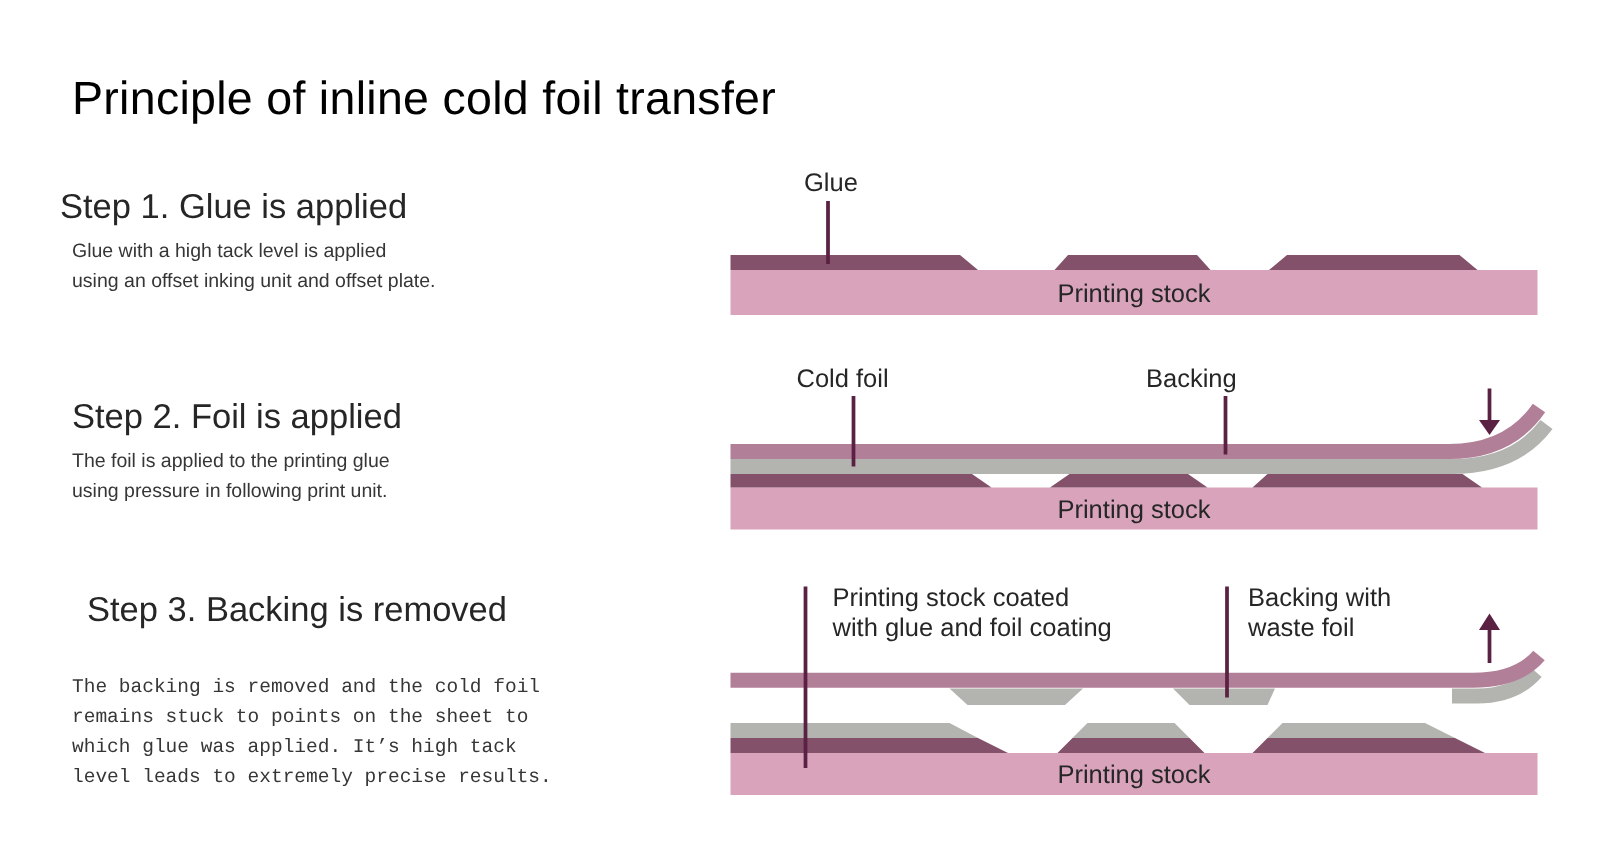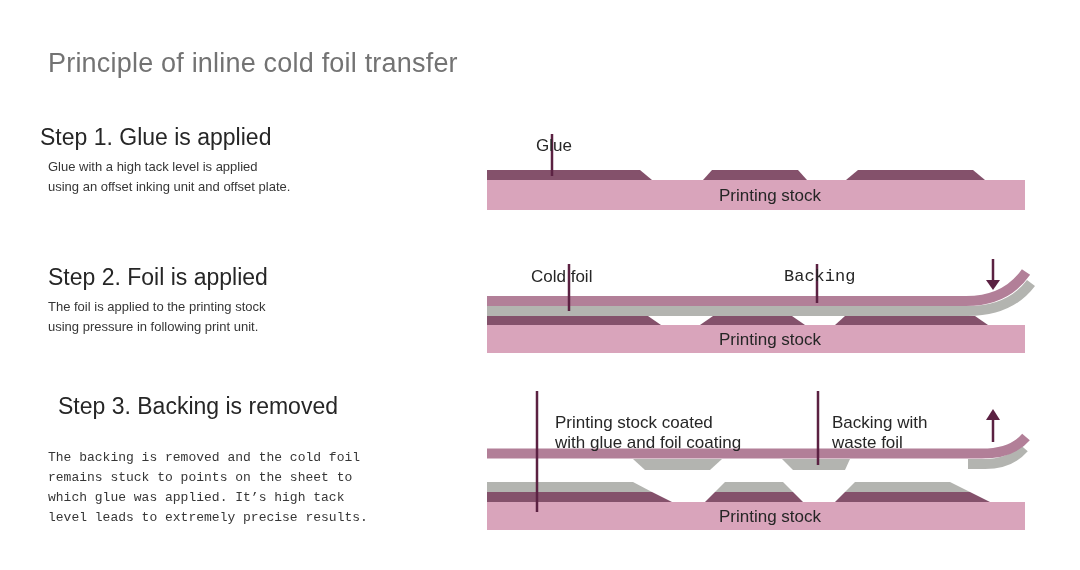--- a/index.html
+++ b/index.html
@@ -1,23 +1,23 @@
 <!DOCTYPE html>
 <html><head>
 <meta charset="utf-8">
 <style>
   html,body{margin:0;padding:0;background:#ffffff;}
   .page{position:relative;width:1080px;height:570px;background:#ffffff;overflow:hidden;
         font-family:"Liberation Sans", sans-serif;color:#262626;}
   .abs{position:absolute;}
-  .title{font-size:27px;letter-spacing:0.2px;color:#737373;}
+  .title{font-size:31px;letter-spacing:0.2px;color:#000000;}
   .step-heading{font-size:23px;color:#262626;}
   .step-body{font-size:13px;line-height:20px;color:#363636;white-space:pre-line;}
-  .dlabel{font-size:17px;line-height:19.5px;color:#262626;white-space:pre-line;margin-top:24px;}
-  .stock-label{font-size:17px;color:#262626;text-align:center;width:538px;left:487px;padding-left:14px;}
+  .dlabel{font-size:17px;line-height:19.5px;color:#262626;white-space:pre-line;}
+  .stock-label{font-size:17px;color:#262626;text-align:center;width:538px;left:487px;}
   svg{position:absolute;left:0;top:0;}
   .c-stock{fill:#d9a4bb;}
   .c-glue{fill:#84516b;}
   .c-gray{fill:#b3b4b0;}
   .s-backing{stroke:#b27f98;stroke-width:10;fill:none;}
   .s-gray{stroke:#b3b4b0;stroke-width:10;fill:none;}
   .leader{stroke:#5b2142;stroke-width:2.5;}
   .arrow{stroke:#5b2142;stroke-width:2.5;}
   .arrow-head{fill:#5b2142;stroke:none;}
 </style>
@@ -73,34 +73,34 @@
     </g>
   </svg>
 
   <div class="abs title" style="left:48px;top:48px;">Principle of inline cold foil transfer</div>
 
   <div class="abs step-heading" style="left:40px;top:124px;">Step 1. Glue is applied</div>
   <div class="abs step-body" style="left:48px;top:157px;">Glue with a high tack level is applied
 using an offset inking unit and offset plate.</div>
 
   <div class="abs step-heading" style="left:48px;top:264px;">Step 2. Foil is applied</div>
-  <div class="abs step-body" style="left:48px;top:297px;">The foil is applied to the printing stock
+  <div class="abs step-body" style="left:48px;top:297px;">The foil is applied to the printing glue
 using pressure in following print unit.</div>
 
   <div class="abs step-heading" style="left:48px;top:393px;margin-left:10px;">Step 3. Backing is removed</div>
   <div class="abs step-body" style="left:48px;top:448px;font-family:Liberation Mono, monospace;">The backing is removed and the cold foil
 remains stuck to points on the sheet to
 which glue was applied. It’s high tack
 level leads to extremely precise results.</div>
 
   <div class="abs dlabel" style="left:536px;top:112px;">Glue</div>
   <div class="abs stock-label" style="top:186px;">Printing stock</div>
 
   <div class="abs dlabel" style="left:531px;top:243px;">Cold foil</div>
-  <div class="abs dlabel" style="left:784px;top:243px;font-family:Liberation Mono, monospace;">Backing</div>
+  <div class="abs dlabel" style="left:764px;top:243px;">Backing</div>
   <div class="abs stock-label" style="top:330px;">Printing stock</div>
 
   <div class="abs dlabel" style="left:555px;top:389px;">Printing stock coated
 with glue and foil coating</div>
   <div class="abs dlabel" style="left:832px;top:389px;">Backing with
 waste foil</div>
   <div class="abs stock-label" style="top:507px;">Printing stock</div>
 
 </div>
 

